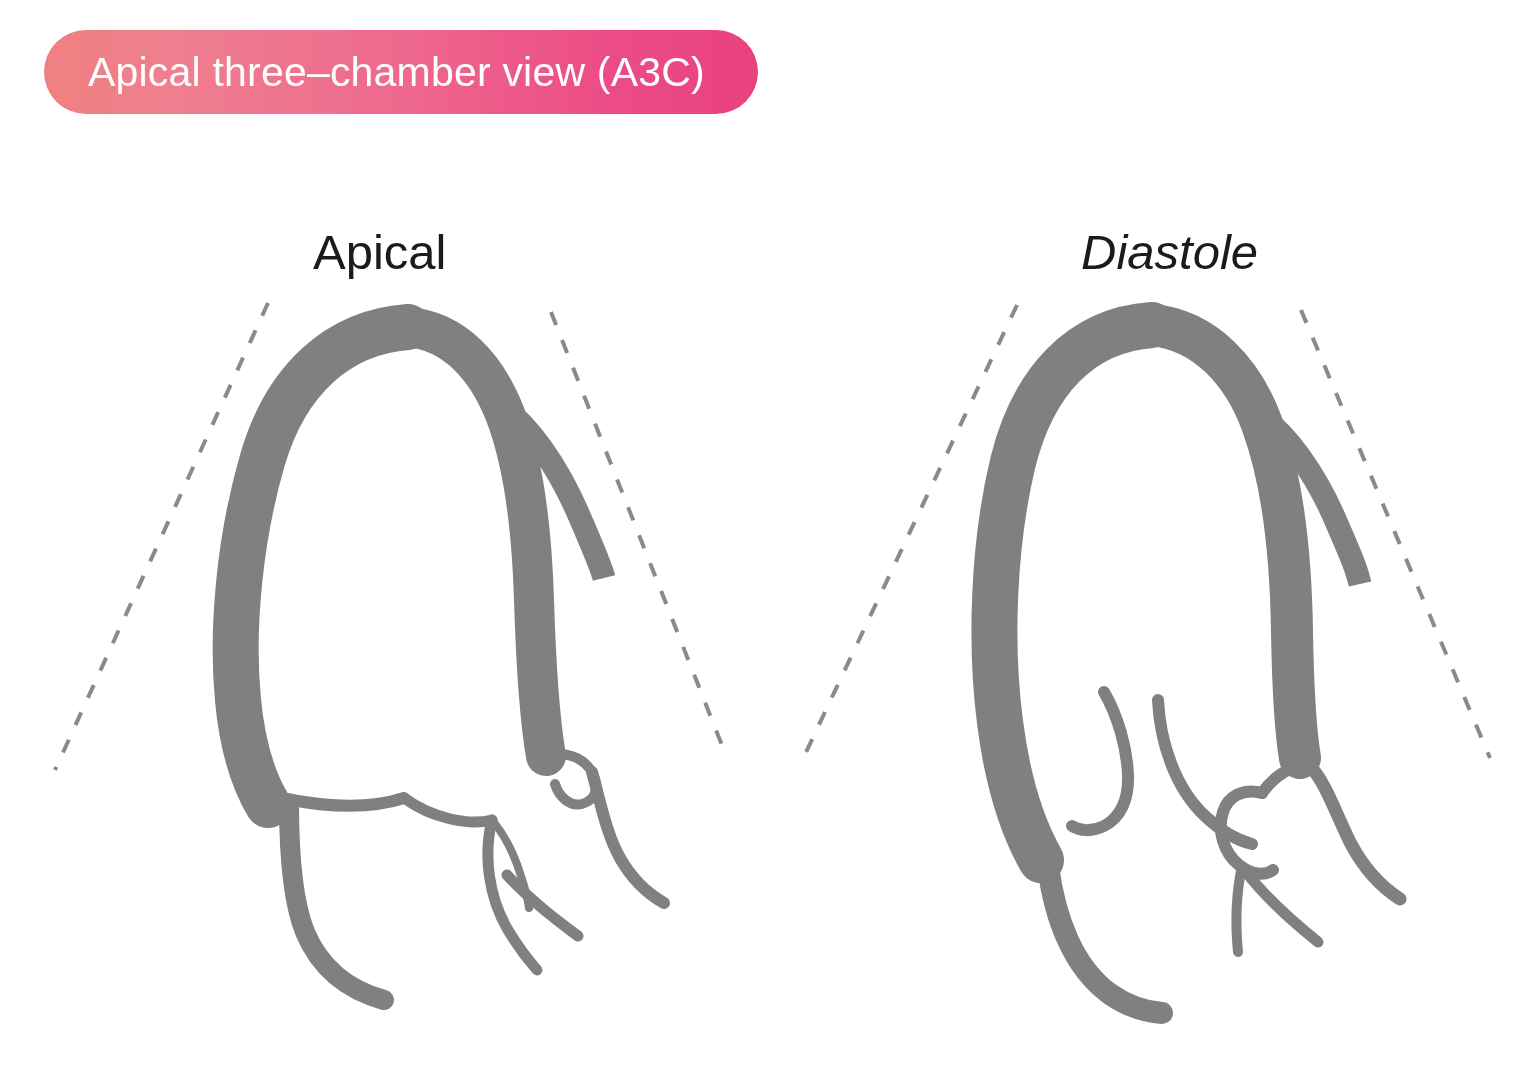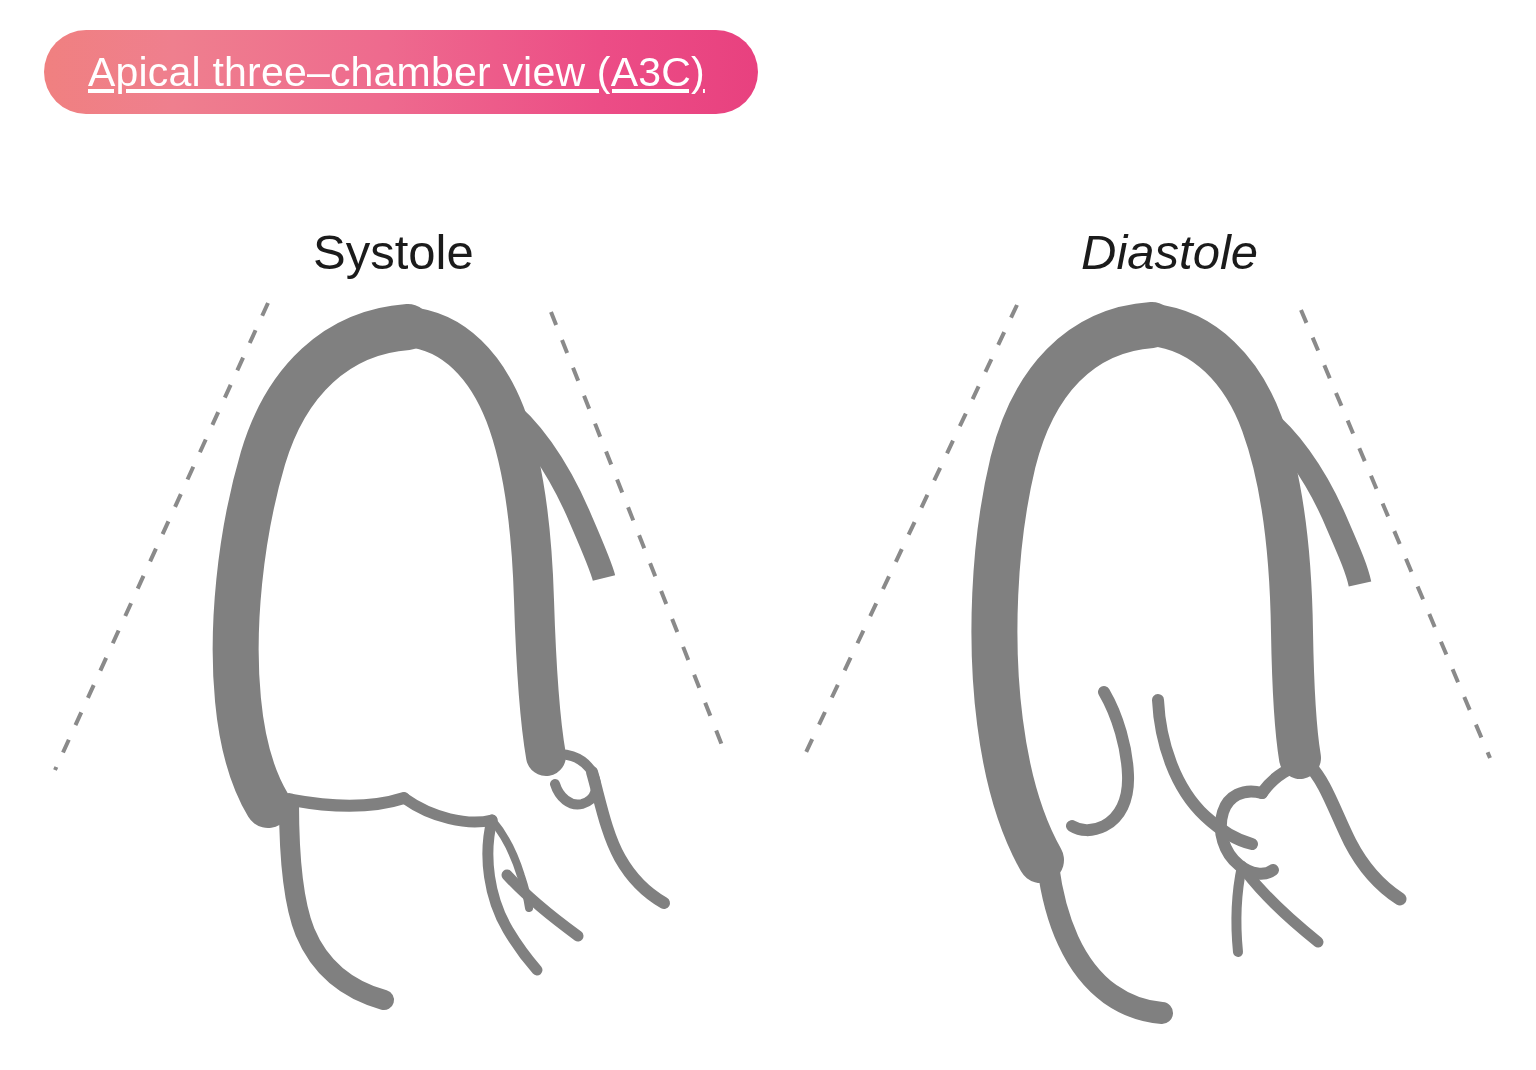--- a/index.html
+++ b/index.html
@@ -29,21 +29,20 @@
     box-sizing: border-box;
     padding-left: 44px;
   }
   .title-pill-text {
     color: #ffffff;
     font-size: 41px;
     letter-spacing: 0.2px;
     line-height: 1;
     white-space: nowrap;
     font-family: "Liberation Sans", sans-serif;
-    text-decoration: underline;
   }
 
   
   .panel-label {
     position: absolute;
     font-size: 49px;
     color: #1b1b1b;
     white-space: nowrap;
     line-height: 1;
     font-family: "Liberation Sans", sans-serif;
@@ -61,21 +60,21 @@
     pointer-events: none;
   }
 </style>
 </head>
 <body>
 
 <div class="title-pill">
   <span class="title-pill-text">Apical three–chamber view (A3C)</span>
 </div>
 
-<div class="panel-label" id="label-systole">Systole</div>
+<div class="panel-label" id="label-systole">Apical</div>
 
 <div class="panel-label" id="label-diastole">Diastole</div>
 
 <svg class="diagram" viewBox="0 0 1536 1070" xmlns="http://www.w3.org/2000/svg">
 
   <g>
 
     <path d="M 268 303 L 55 770" fill="none" stroke="#8a8a8a" stroke-width="4" stroke-dasharray="14 16" stroke-linecap="butt"></path>
 
     <path d="M 551 312 L 727 758" fill="none" stroke="#8a8a8a" stroke-width="4" stroke-dasharray="14 16" stroke-linecap="butt"></path>

